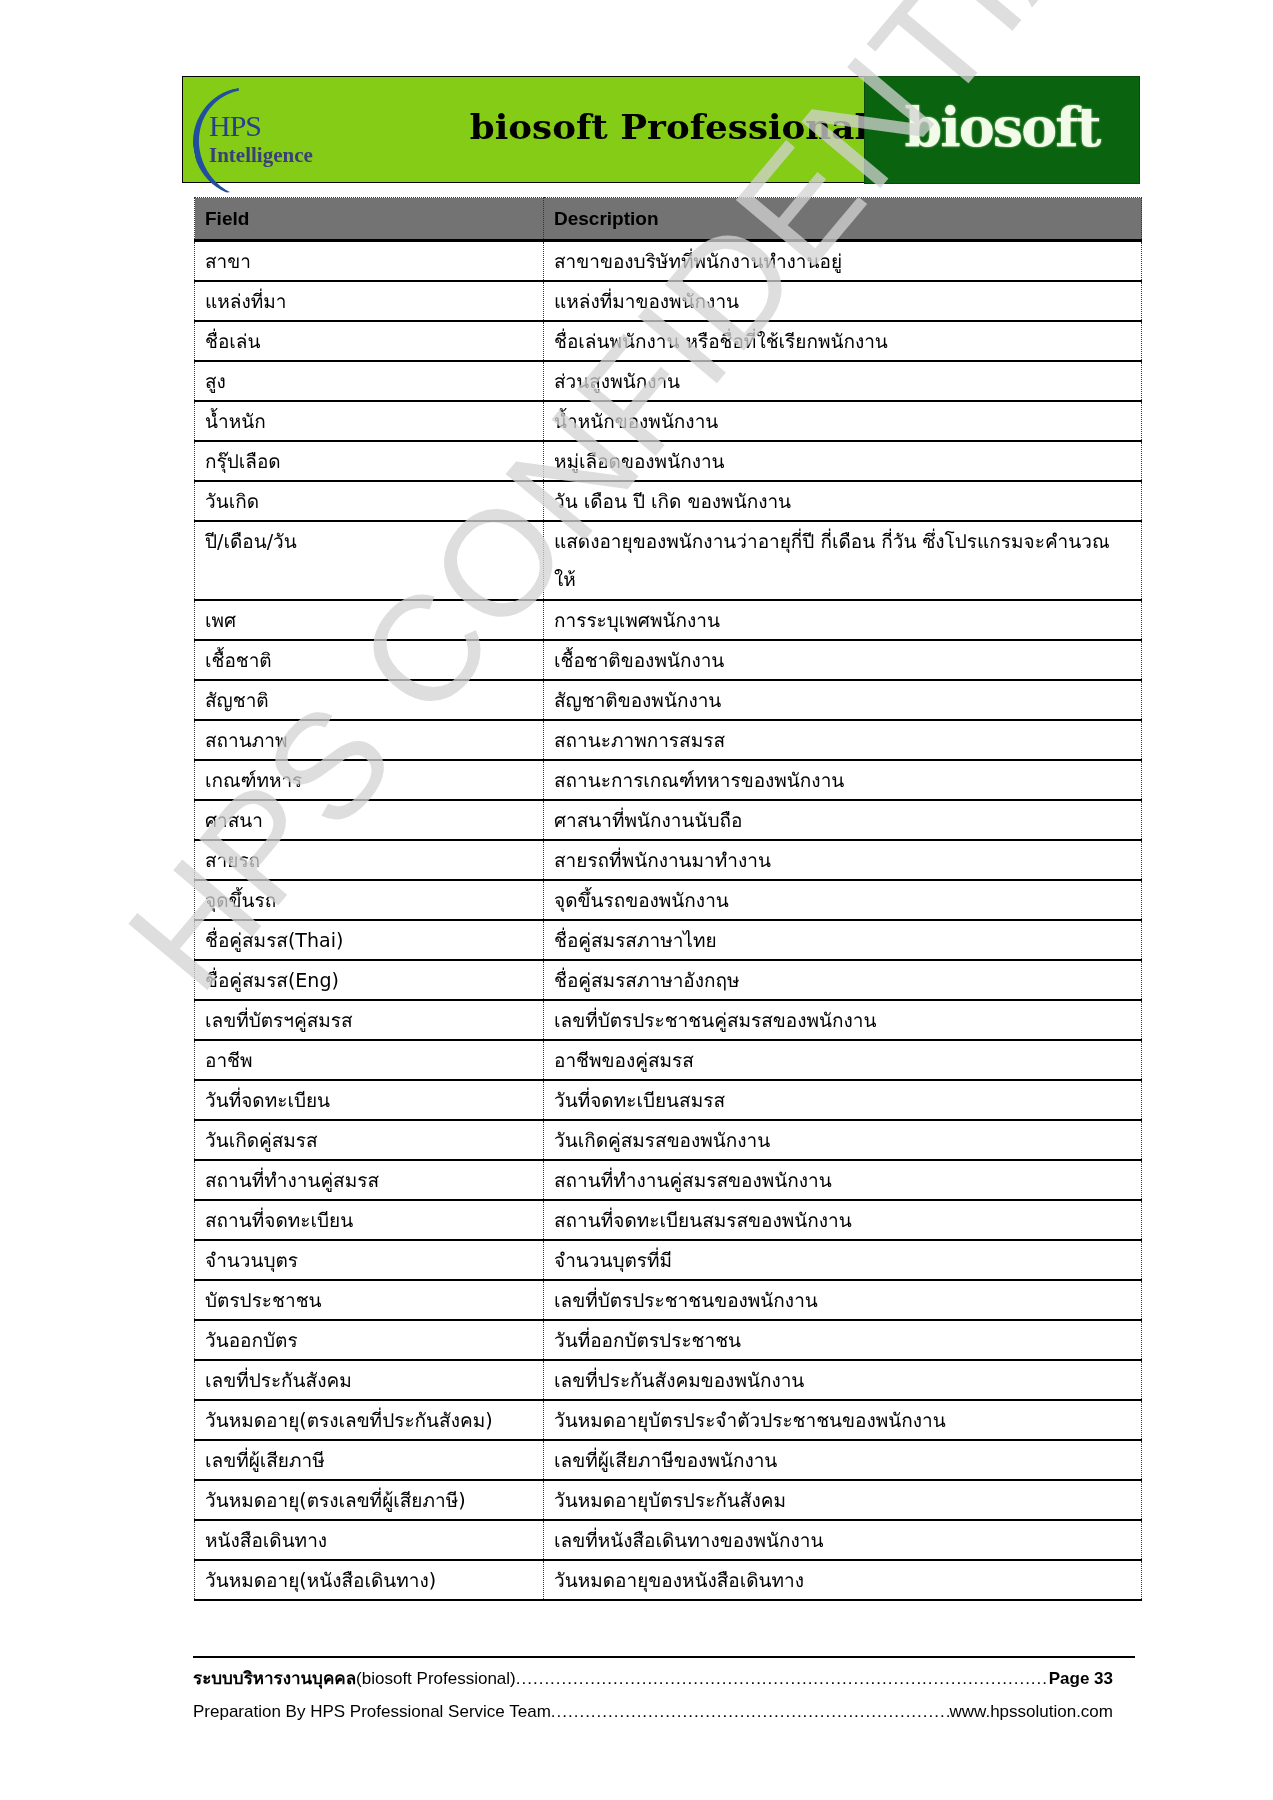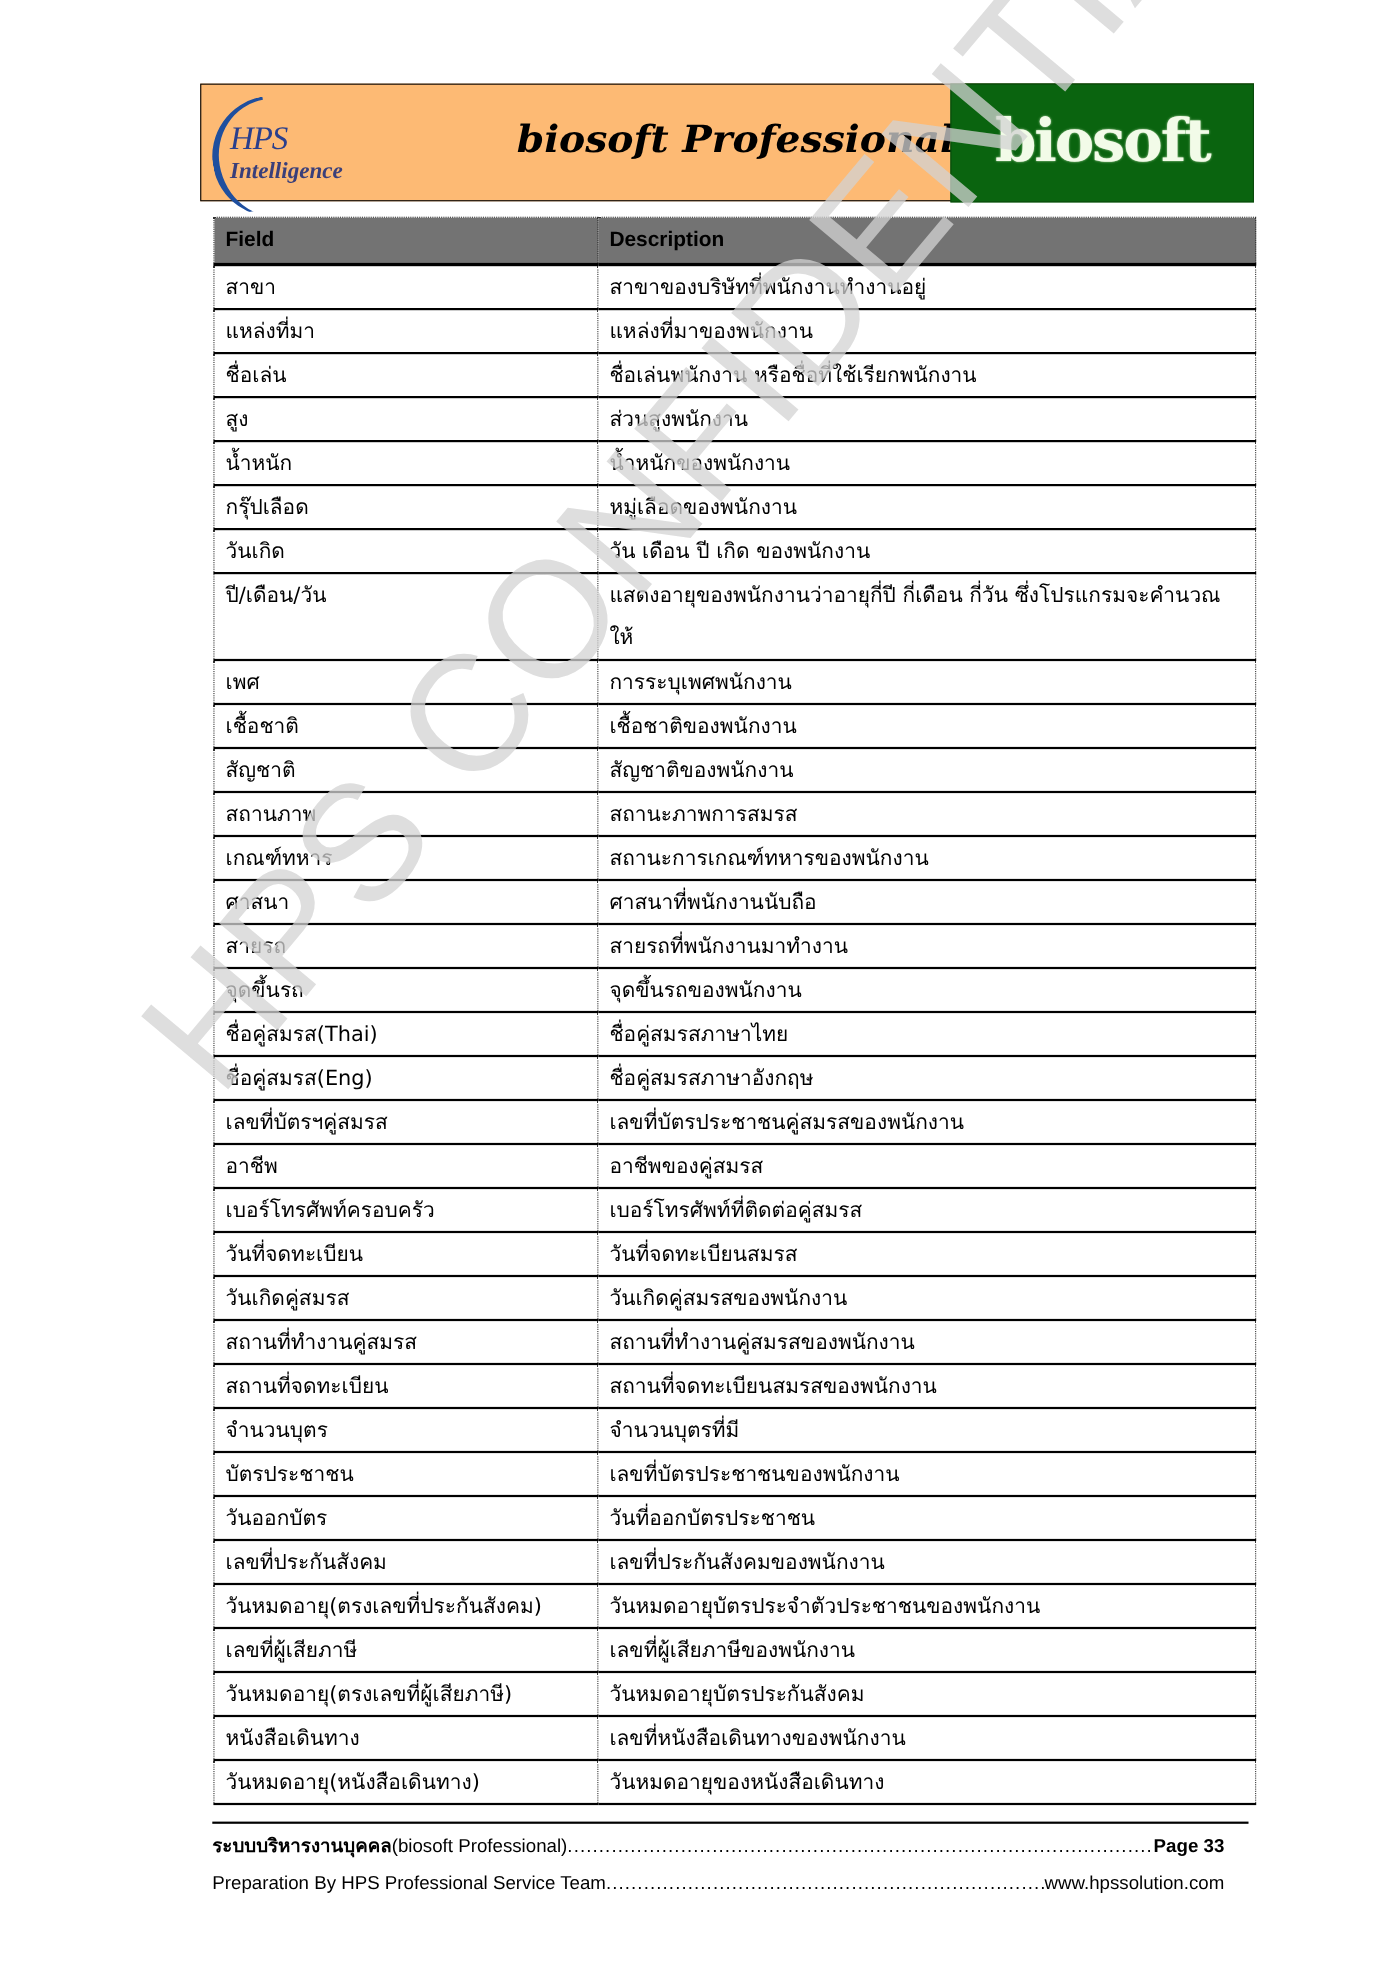--- a/index.html
+++ b/index.html
@@ -1,18 +1,18 @@
 <!DOCTYPE html>
 <html><head>
 <meta charset="utf-8">
 <style>
   html, body { margin: 0; padding: 0; background: #ffffff; }
   body { width: 1273px; height: 1800px; position: relative; overflow: hidden; font-family: "DejaVu Sans", "Liberation Sans", sans-serif; color: #000; }
 
-  .header-box { position: absolute; left: 182px; top: 76px; width: 958px; height: 107px; border: 1.5px solid #000; box-sizing: border-box; background: #fdba74; font-style: italic; }
+  .header-box { position: absolute; left: 182px; top: 76px; width: 958px; height: 107px; border: 1.5px solid #000; box-sizing: border-box; background: #84cc16; }
   .hps-logo { position: absolute; left: 4px; top: 4px; width: 120px; height: 98px; }
   .hps-arc { position: absolute; left: 6px; top: 6px; width: 110px; height: 110px; border-radius: 50%; border-left: 6px solid #1f4f9e; border-top: 3px solid #1f4f9e; border-right: 0; border-bottom: 0; box-sizing: border-box; transform: rotate(-10deg); clip-path: inset(0 50% 8% 0); }
   .hps-text { position: absolute; left: 22px; top: 30px; font-family: "Liberation Serif", "DejaVu Serif", serif; color: #2a3f8c; font-size: 30px; line-height: 30px; letter-spacing: -1px; }
   .hps-sub { position: absolute; left: 22px; top: 62px; font-family: "Liberation Serif", "DejaVu Serif", serif; color: #3a3f7a; font-size: 21px; font-weight: bold; }
   .doc-title { position: absolute; left: 265px; top: 30px; width: 420px; text-align: right; font-family: "DejaVu Serif", "Liberation Serif", serif; font-weight: bold; font-size: 34px; letter-spacing: 0px; transform: scaleX(1.05); transform-origin: right center; }
   .brand-box { position: absolute; left: 864px; top: 76px; width: 276px; height: 108px; background: #0a640f; border: 1px solid #094a0c; box-sizing: border-box; }
   .brand-text { position: absolute; left: 0; right: 0; top: 18px; text-align: center; color: #f2fbe8; font-family: "DejaVu Serif", "Liberation Serif", serif; font-weight: bold; font-size: 54px; letter-spacing: -2px; text-shadow: 0 0 2px #cfe8c0; }
 
   .field-table { position: absolute; left: 194px; top: 197px; width: 947px; border-collapse: collapse; table-layout: fixed; z-index: 1; }
   .field-table th, .field-table td { border: 1px dotted #333; padding: 0 10px; text-align: left; vertical-align: top; font-size: 19px; line-height: 38px; }
@@ -135,24 +135,20 @@
       </tr>
       <tr>
         <td>เลขที่บัตรฯคู่สมรส</td>
         <td class="desc-cell">เลขที่บัตรประชาชนคู่สมรสของพนักงาน</td>
       </tr>
       <tr>
         <td>อาชีพ</td>
         <td class="desc-cell">อาชีพของคู่สมรส</td>
       </tr>
       <tr>
-        <td>เบอร์โทรศัพท์ครอบครัว</td>
-        <td class="desc-cell">เบอร์โทรศัพท์ที่ติดต่อคู่สมรส</td>
-      </tr>
-      <tr>
         <td>วันที่จดทะเบียน</td>
         <td class="desc-cell">วันที่จดทะเบียนสมรส</td>
       </tr>
       <tr>
         <td>วันเกิดคู่สมรส</td>
         <td class="desc-cell">วันเกิดคู่สมรสของพนักงาน</td>
       </tr>
       <tr>
         <td>สถานที่ทำงานคู่สมรส</td>
         <td class="desc-cell">สถานที่ทำงานคู่สมรสของพนักงาน</td>

